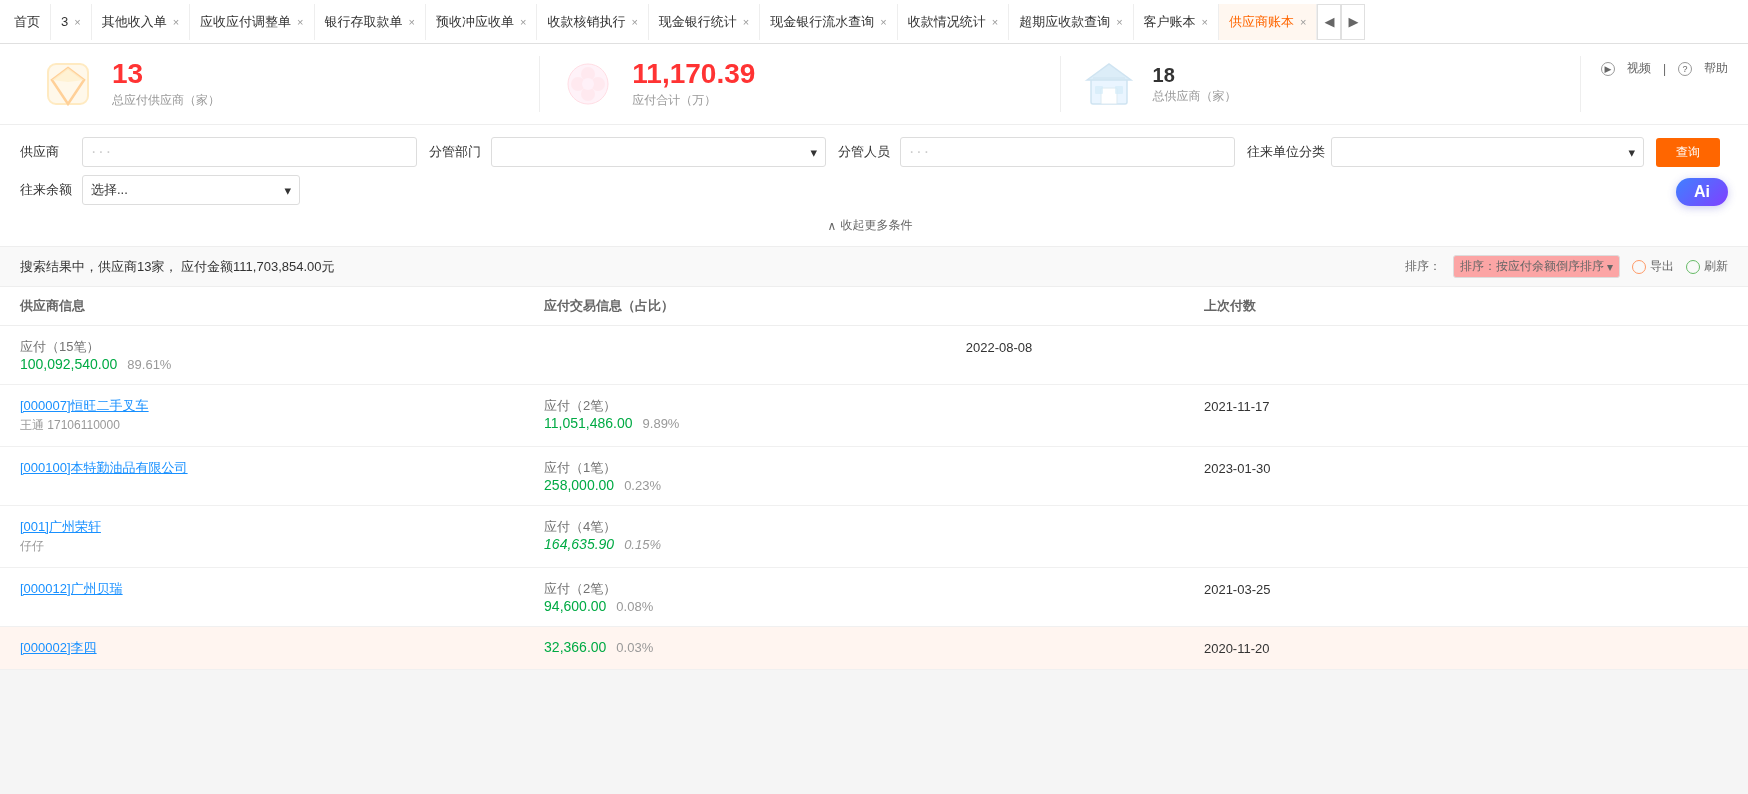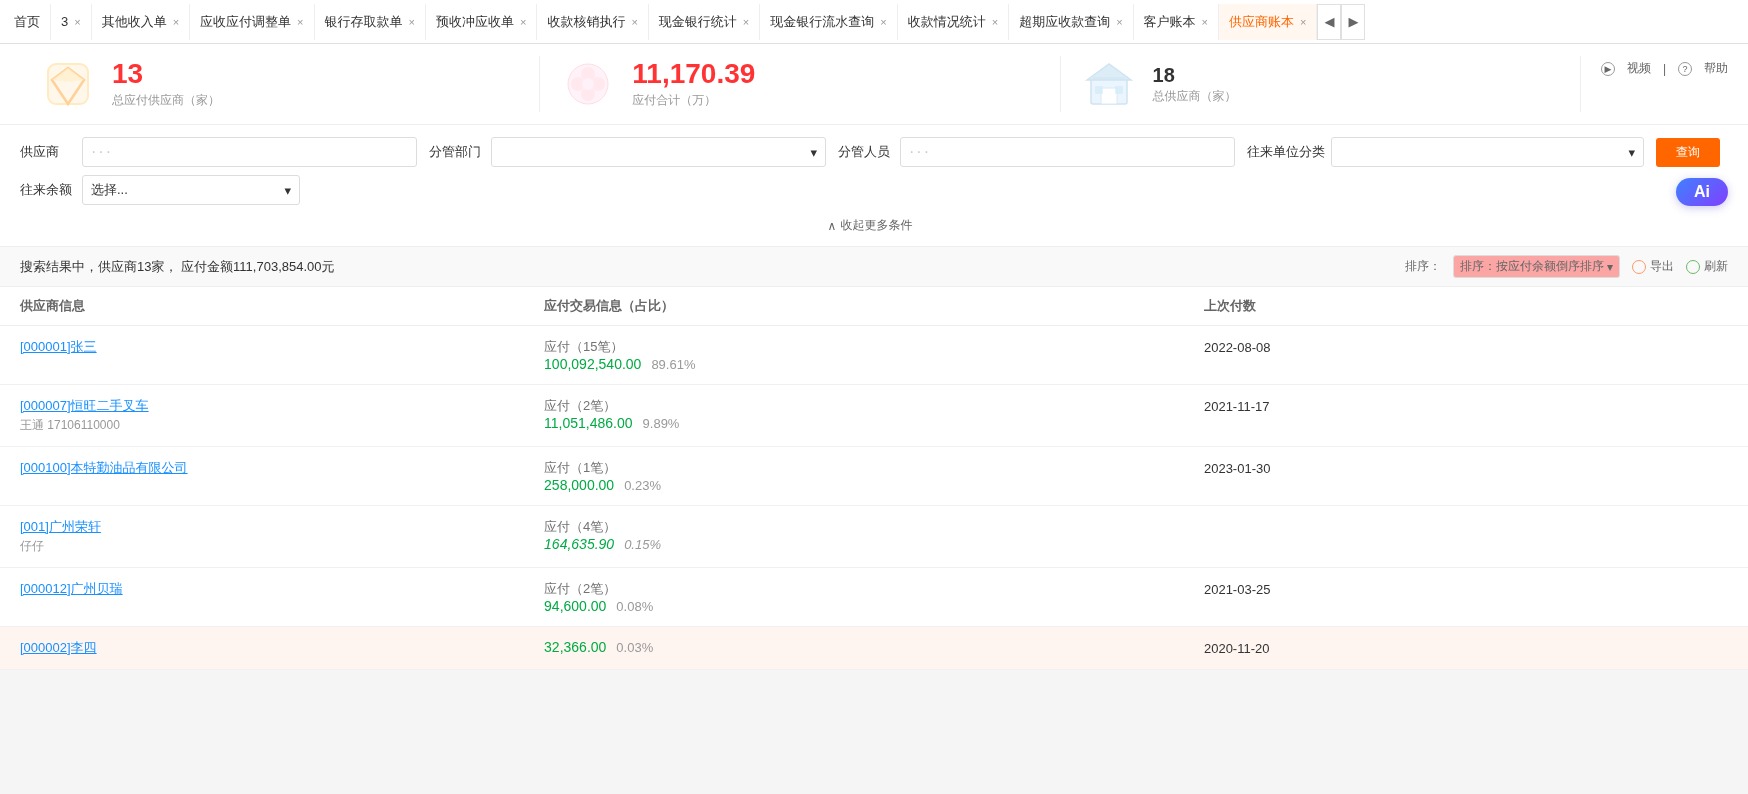--- a/index.html
+++ b/index.html
@@ -344,23 +344,20 @@
 
 <div class="table-wrap">
   <div class="table-header">
     <div class="col-supplier">供应商信息</div>
     <div class="col-transactions">应付交易信息（占比）</div>
     <div class="col-lastpay">上次付数</div>
     <div class="col-extra"></div>
   </div>
 
   <div class="table-row">
-    <div class="col-supplier">
-      <div class="supplier-link">[000001]张三</div>
-    </div>
     <div class="col-transactions">
       <div class="tx-label">应付（15笔）</div>
       <div style="display:flex;align-items:center;">
         <div class="tx-amount">100,092,540.00</div>
         <span class="tx-percent">89.61%</span>
       </div>
     </div>
     <div class="col-lastpay">
       <div class="last-pay-date">2022-08-08</div>
     </div>

